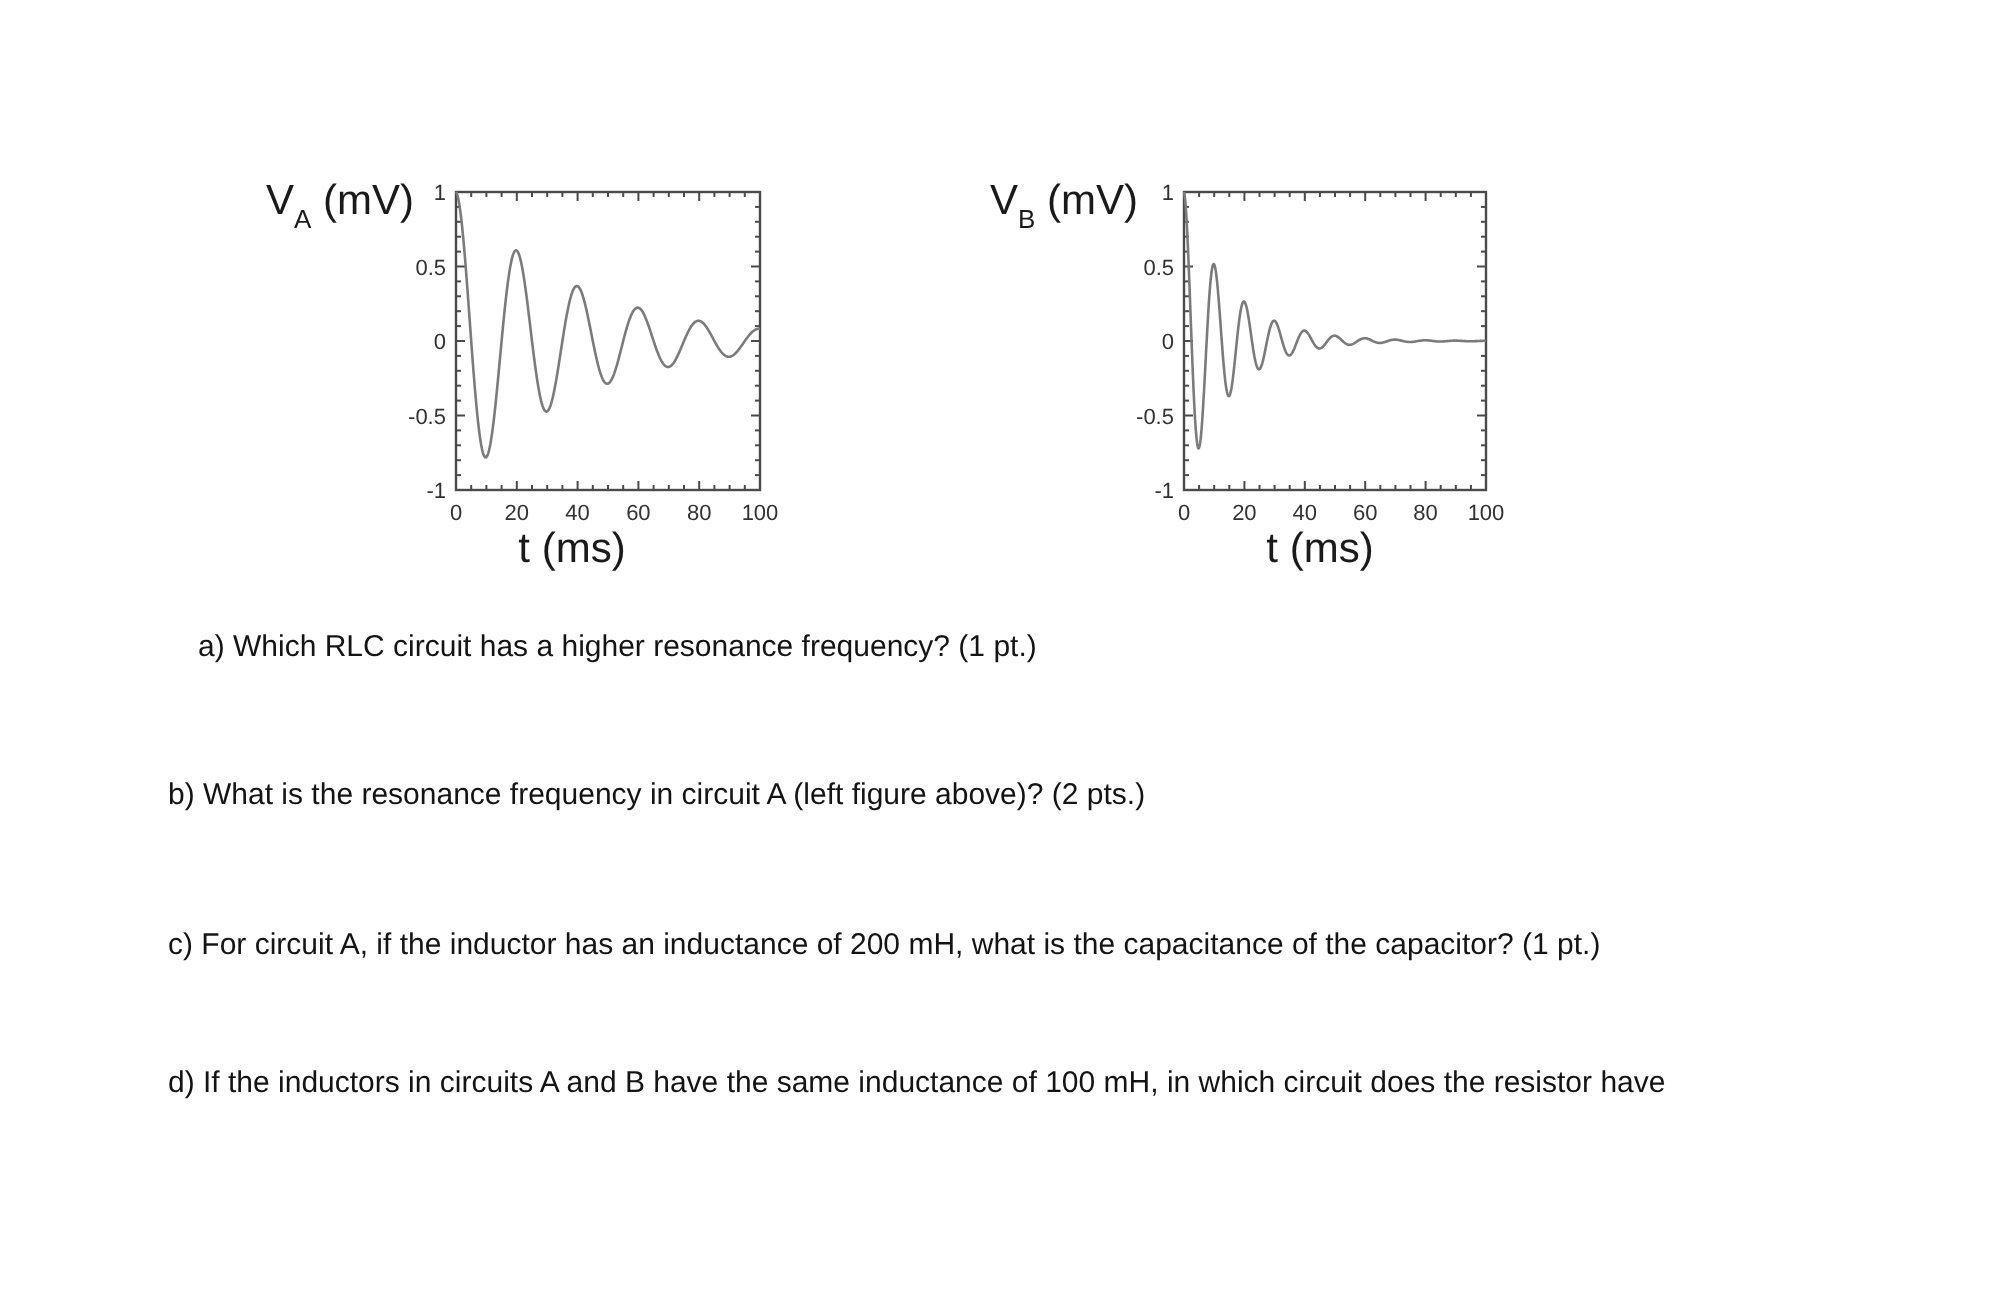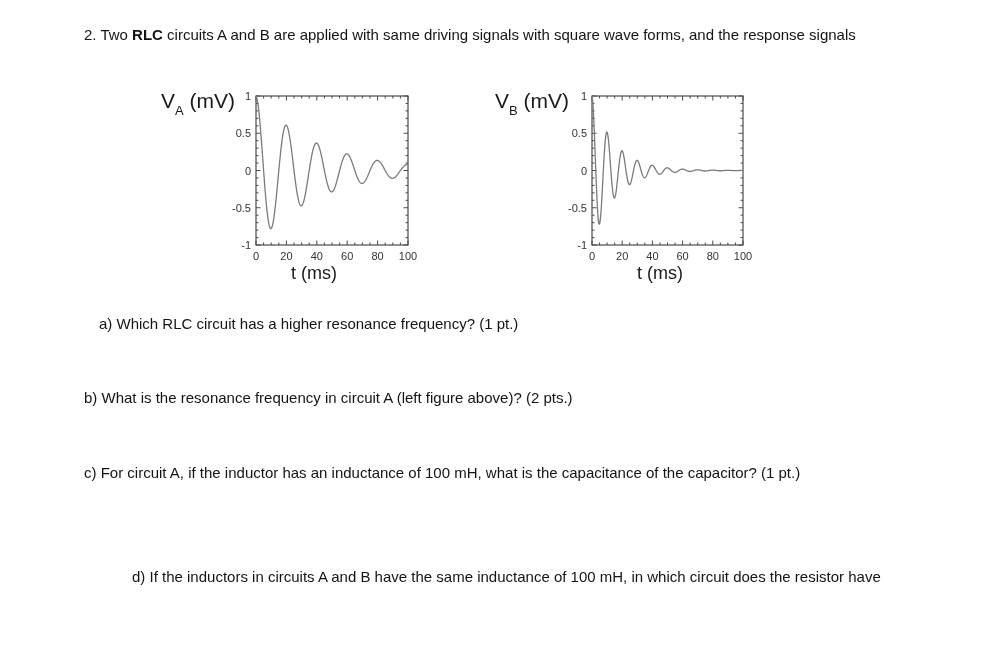--- a/index.html
+++ b/index.html
@@ -5,33 +5,32 @@
   html,body{margin:0;padding:0;}
   body{
     width:997px;height:658px;background:#ffffff;position:relative;overflow:hidden;
     font-family:"Liberation Sans","DejaVu Sans",sans-serif;color:#141414;
   }
   .abs{position:absolute;}
   .body-text{font-size:15px;line-height:26px;white-space:nowrap;color:#141414;}
   .figure{position:absolute;width:275px;height:212px;}
   .vlabel{position:absolute;font-size:21px;color:#1a1a1a;white-space:nowrap;}
   .vlabel sub{font-size:13px;position:relative;top:2px;}
-  .xlabel{position:absolute;font-size:18px;color:#1a1a1a;text-align:center;width:152px;}
+  .xlabel{position:absolute;font-size:21px;color:#1a1a1a;text-align:center;width:152px;}
   svg{position:absolute;left:0;top:0;}
   svg text.tick{font-size:11px;fill:#333333;font-family:"Liberation Sans","DejaVu Sans",sans-serif;}
   b{font-weight:bold;}
 </style>
 </head>
 <body>
 
 <div class="abs body-text" style="left:84px;top:22px;">
-  <div><span>2. Two </span><b>RLC</b><span> circuits A and B are applied with same driving signals with square wave forms, and the response signals</span></div>
-</div>
-
-<div class="figure" style="left:130px;top:85px;margin-left:28px;">
+</div>
+
+<div class="figure" style="left:130px;top:85px;">
   <div class="vlabel" style="left:3px;top:4px;"><span>V</span><sub>A</sub><span> (mV)</span></div>
   <svg width="275" height="195">
       <rect x="98" y="11" width="152" height="149" fill="none" stroke="#4a4a4a" stroke-width="1.2"></rect>
       <line x1="98" y1="160" x2="98" y2="155.5" stroke="#4a4a4a" stroke-width="1"></line>
       <line x1="98" y1="11" x2="98" y2="15.5" stroke="#4a4a4a" stroke-width="1"></line>
       <line x1="105.6" y1="160" x2="105.6" y2="157.5" stroke="#4a4a4a" stroke-width="1"></line>
       <line x1="105.6" y1="11" x2="105.6" y2="13.5" stroke="#4a4a4a" stroke-width="1"></line>
       <line x1="113.2" y1="160" x2="113.2" y2="157.5" stroke="#4a4a4a" stroke-width="1"></line>
       <line x1="113.2" y1="11" x2="113.2" y2="13.5" stroke="#4a4a4a" stroke-width="1"></line>
       <line x1="120.8" y1="160" x2="120.8" y2="157.5" stroke="#4a4a4a" stroke-width="1"></line>
@@ -232,17 +231,17 @@
   <div class="xlabel" style="left:96px;top:178px;">t (ms)</div>
 </div>
 
 <div class="abs body-text" style="left:99px;top:311px;">
   <div>a) Which RLC circuit has a higher resonance frequency? (1 pt.)</div>
 </div>
 <div class="abs body-text" style="left:84px;top:385px;text-align:right;">
   <div>b) What is the resonance frequency in circuit A (left figure above)? (2 pts.)</div>
 </div>
 <div class="abs body-text" style="left:84px;top:460px;">
-  <div>c) For circuit A, if the inductor has an inductance of 100 mH, what is the capacitance of the capacitor?  (1 pt.)</div>
-</div>
-<div class="abs body-text" style="left:84px;top:564px;margin-left:48px;">
+  <div>c) For circuit A, if the inductor has an inductance of 200 mH, what is the capacitance of the capacitor?  (1 pt.)</div>
+</div>
+<div class="abs body-text" style="left:84px;top:529px;">
   <div>d) If the inductors in circuits A and B have the same inductance of 100 mH, in which circuit does the resistor have</div>
 </div>
 
 </body></html>

